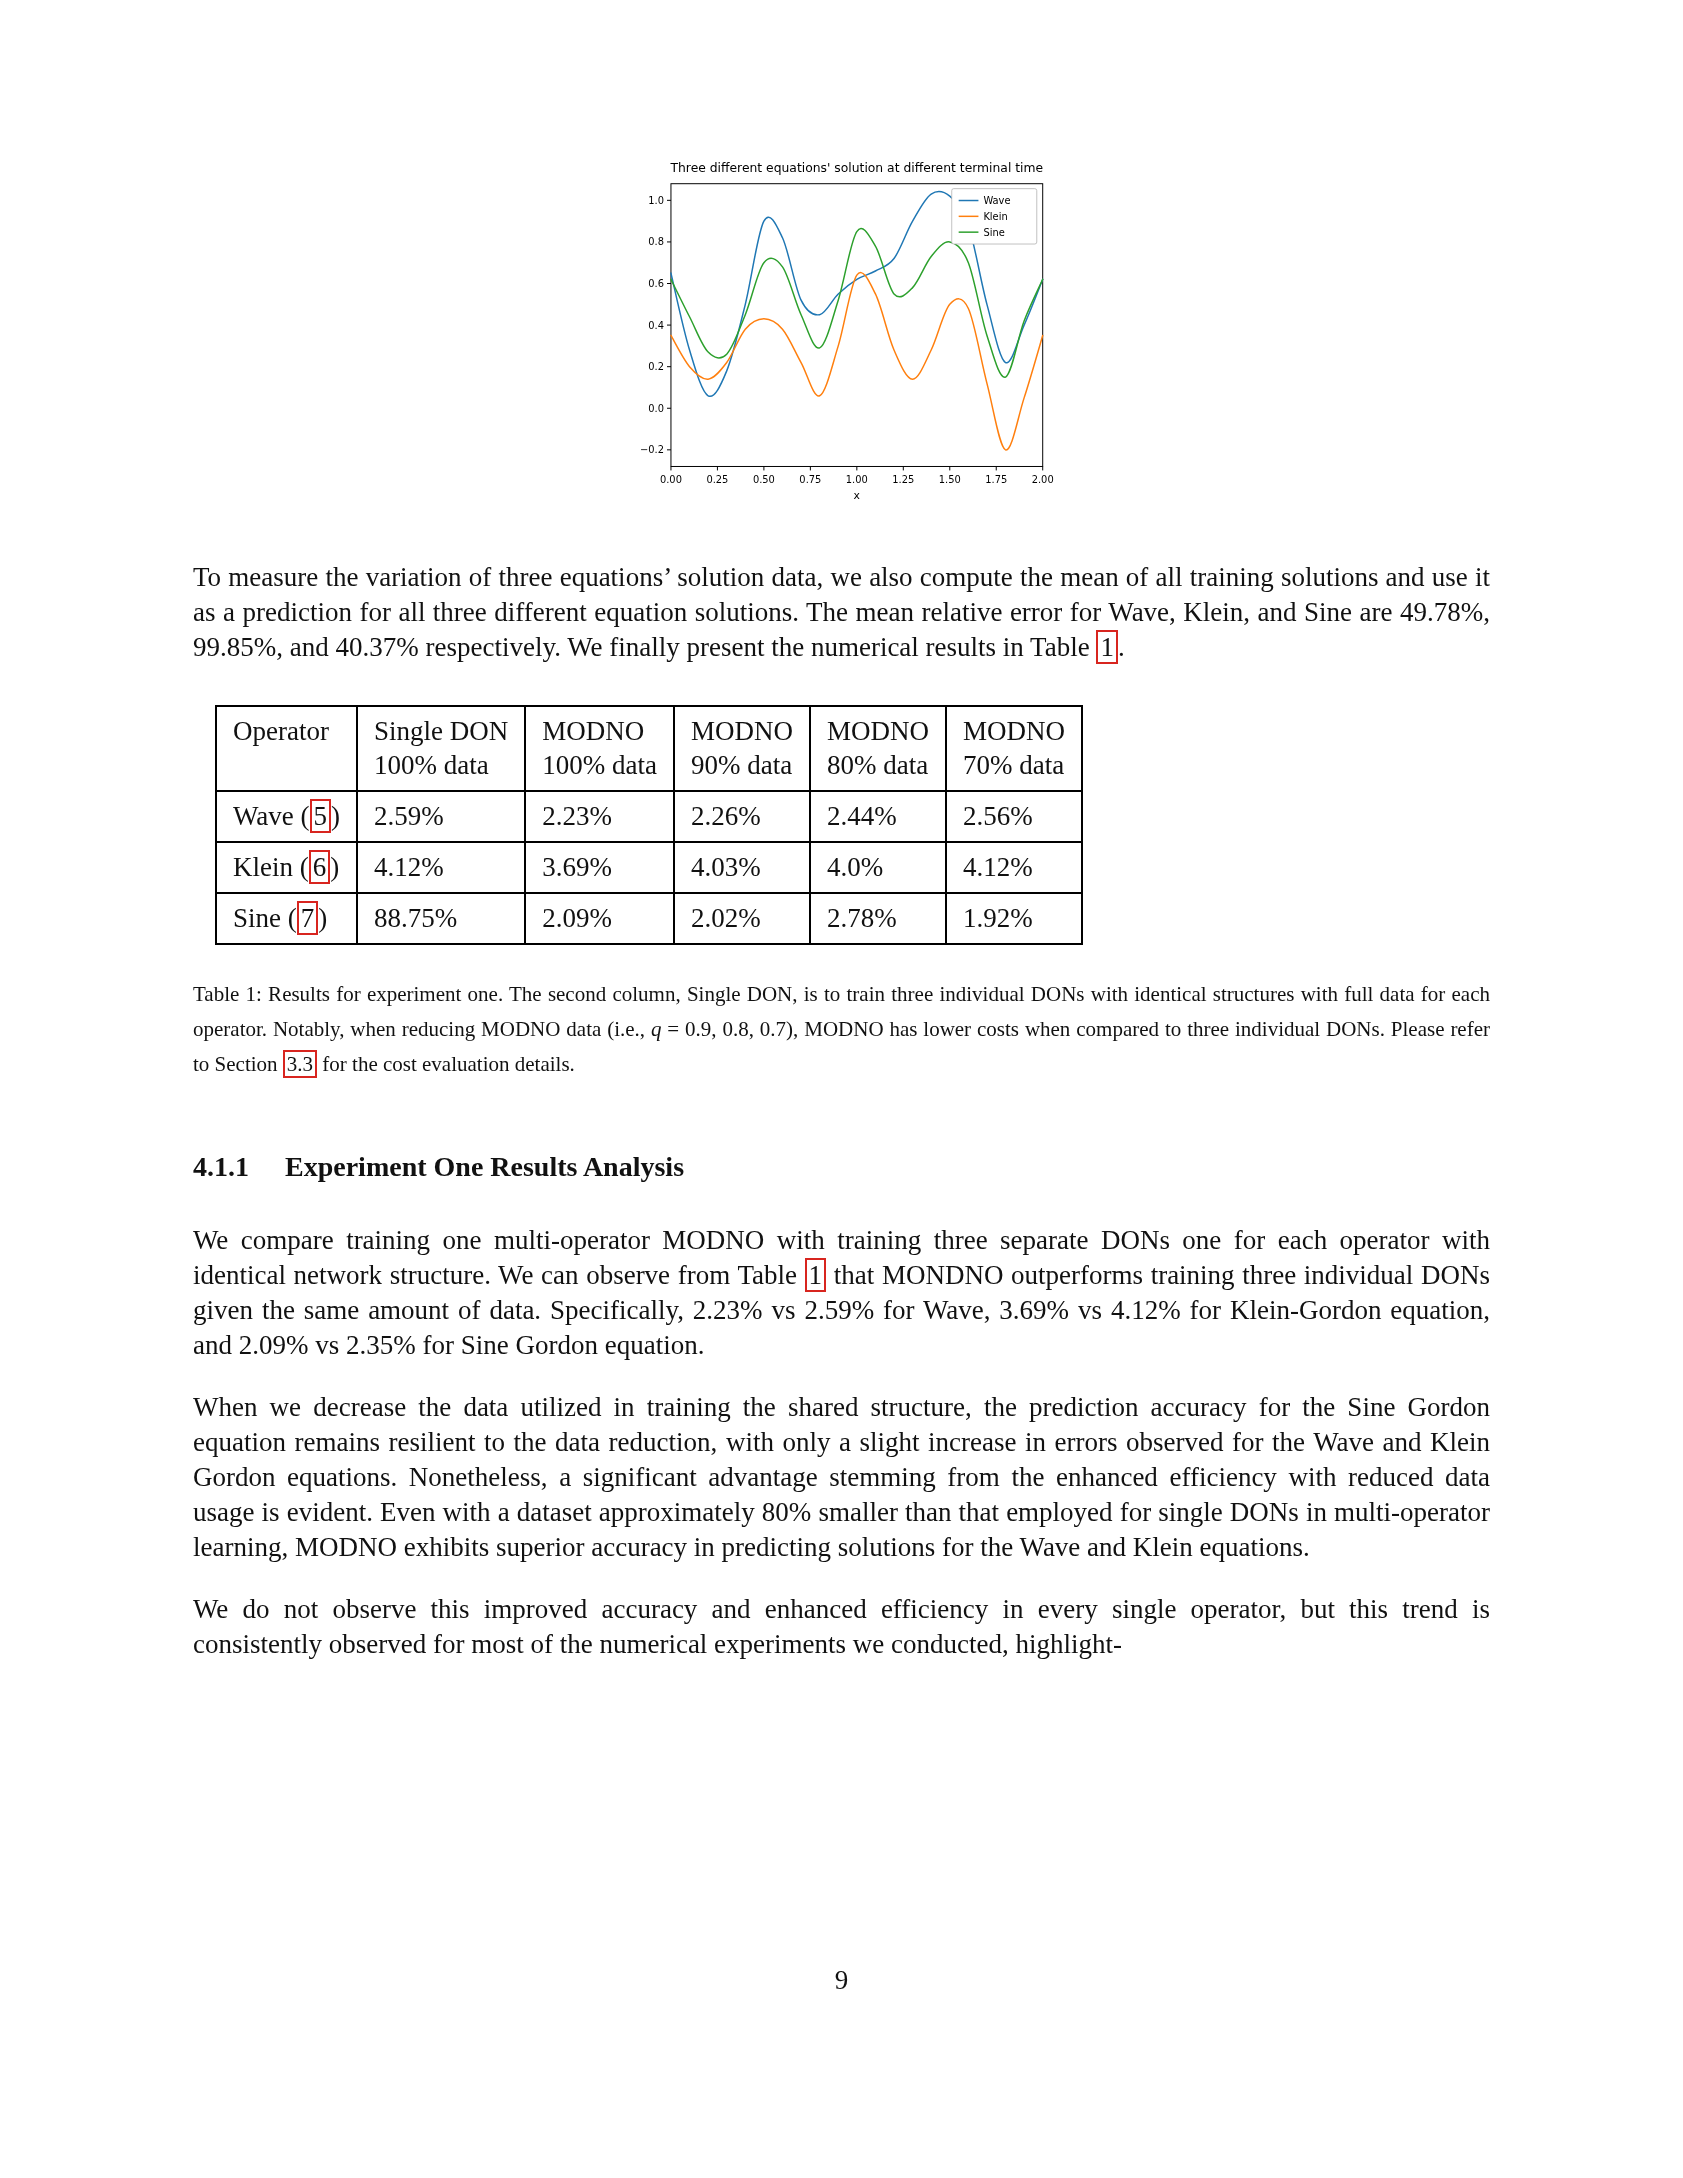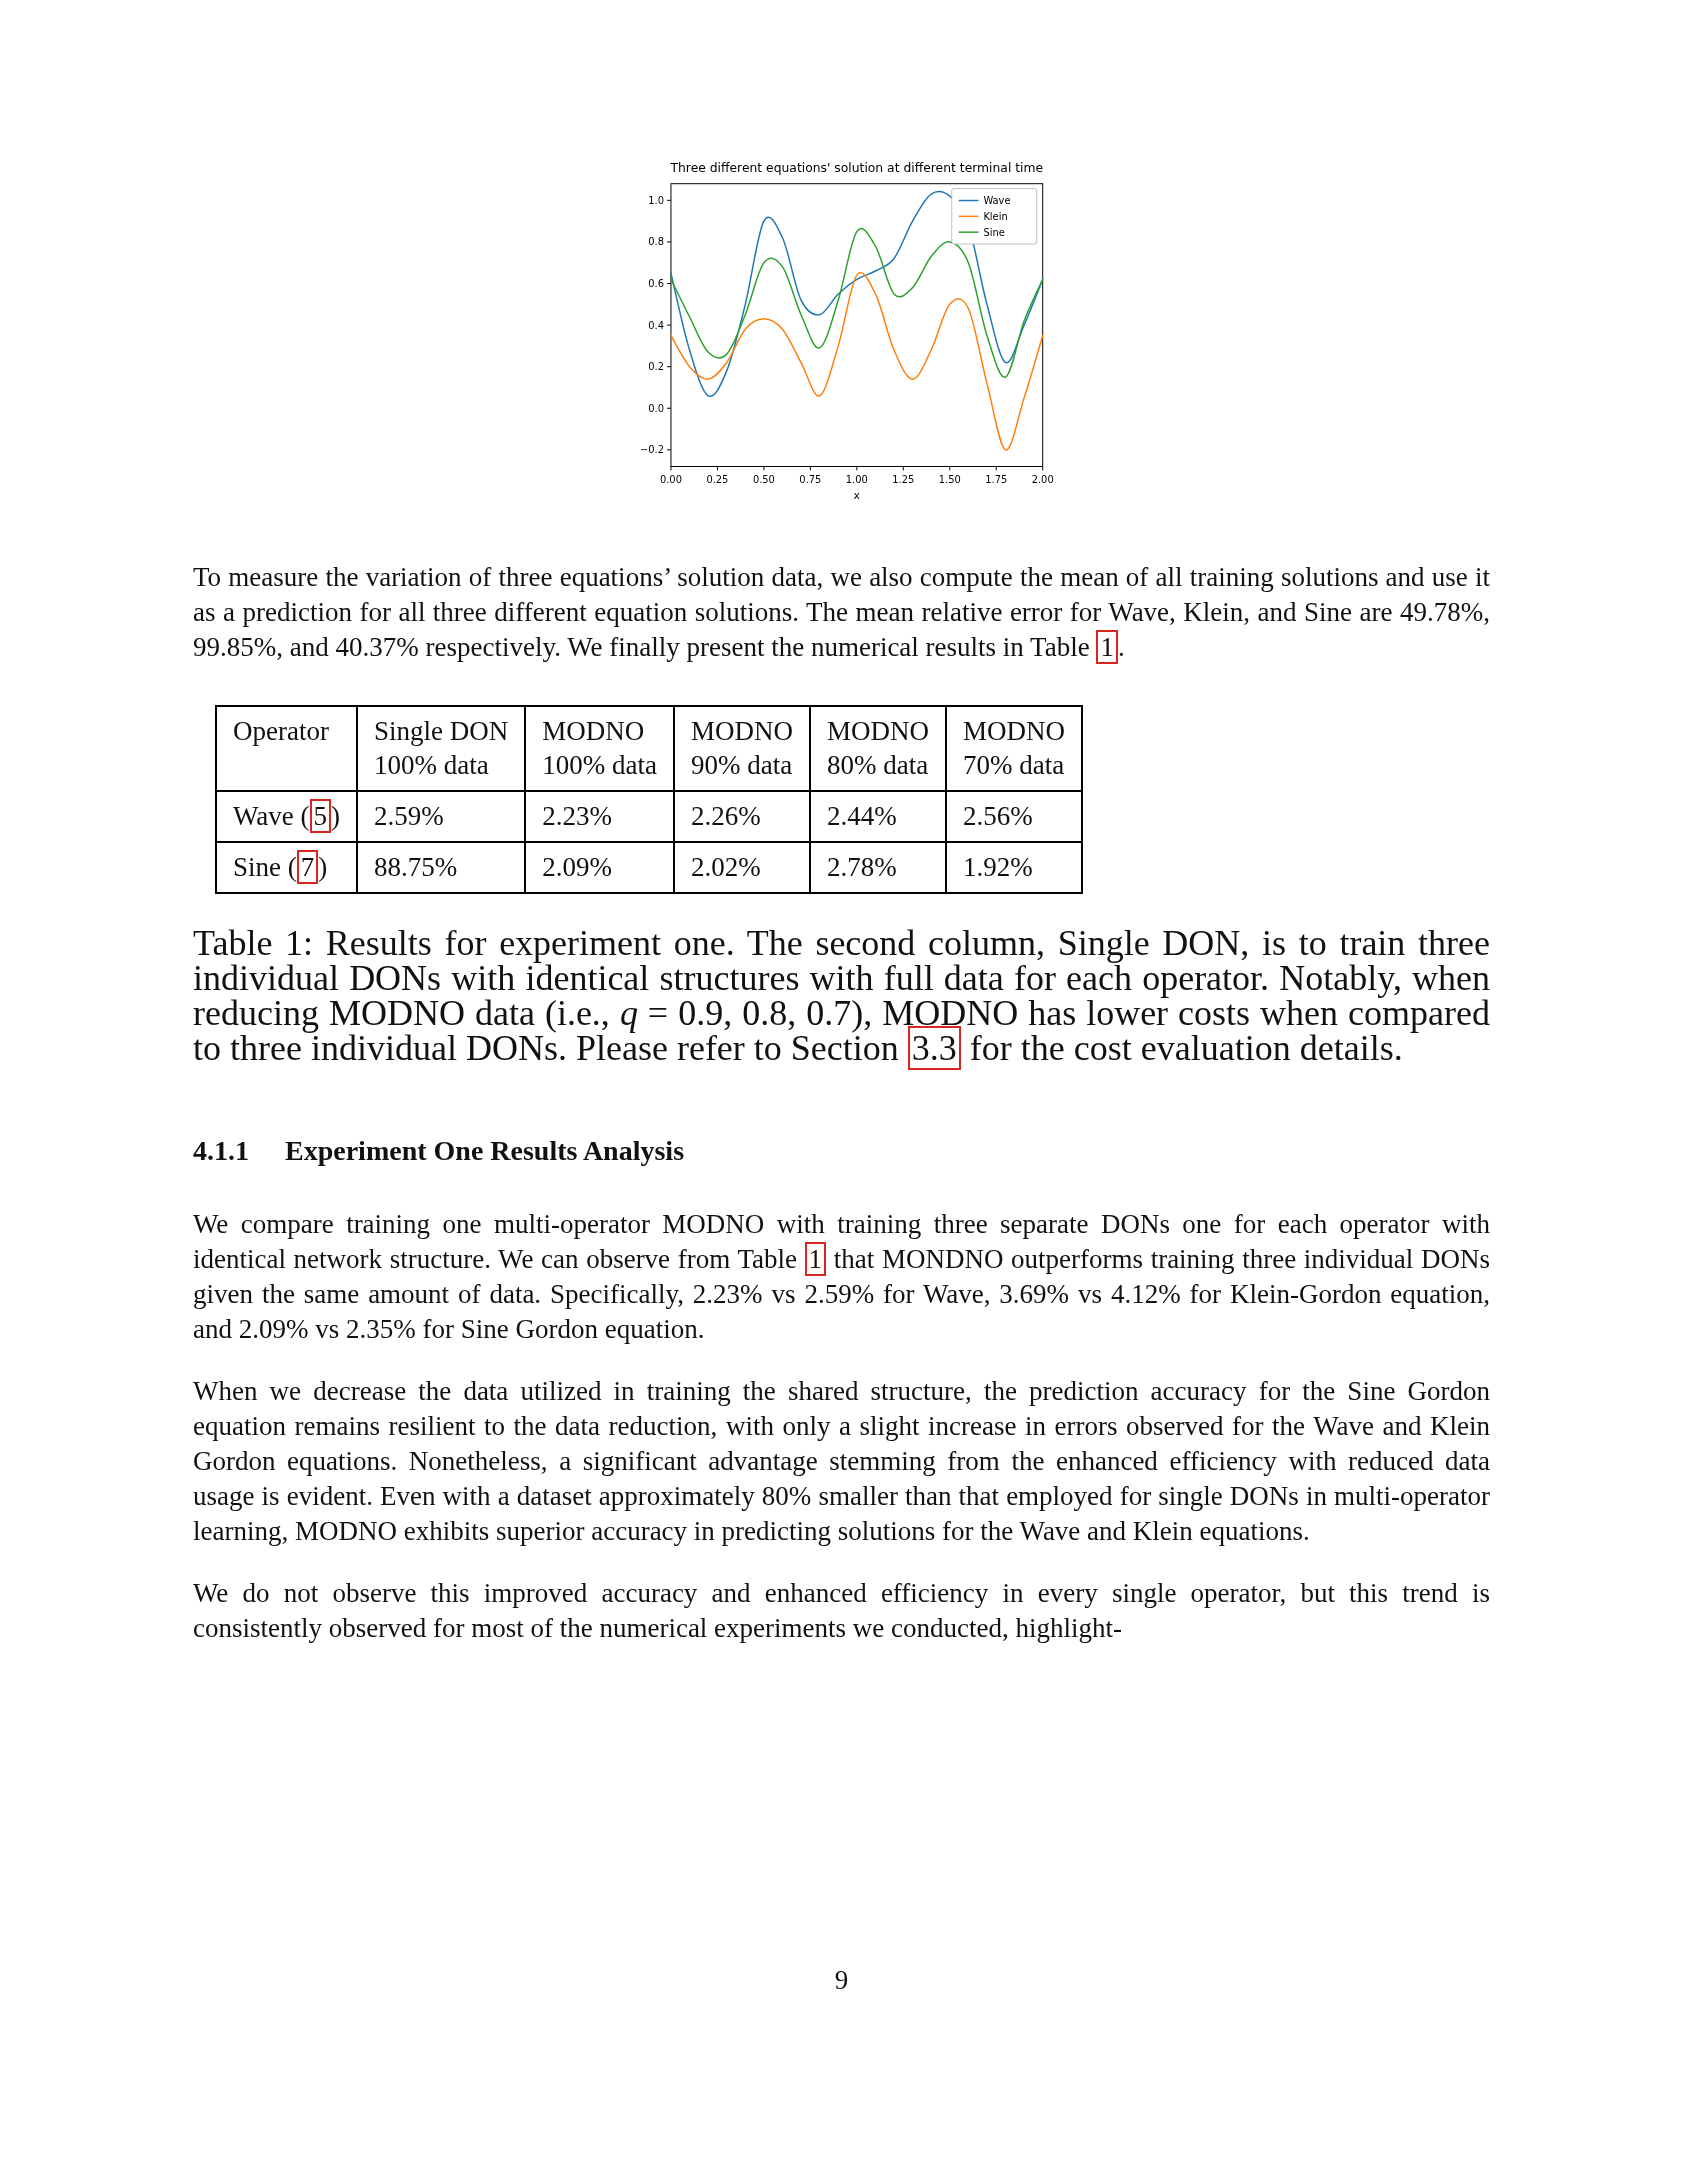--- a/index.html
+++ b/index.html
@@ -9,21 +9,21 @@
   }
   .content{padding:158px 193px 0 193px;}
   .fig-wrap{text-align:center;margin:0 0 48px 0;}
   .caption{font-size:27px;line-height:35px;text-align:justify;margin:0 0 61px 0;}
   .body-text{font-size:27px;line-height:35px;text-align:justify;margin:16px 0 27px 0;}
   .results-table{border-collapse:collapse;margin:40px 0 32px 22px;font-size:27px;line-height:34px;border-radius:11px;}
   .results-table th,.results-table td{
     border:2px solid #000;padding:7px 16px 8px 16px;text-align:left;
     font-weight:normal;vertical-align:top;white-space:nowrap;
   }
-  .table-caption{font-size:36px;line-height:35px;text-align:justify;margin:0 0 69px 0;}
+  .table-caption{font-size:21px;line-height:35px;text-align:justify;margin:0 0 69px 0;}
   .refbox{border:2px solid #d8251f;padding:0 2px;}
   h3.section{font-size:28px;font-weight:bold;margin:69px 0 40px 0;}
   h3.section .sec-num{margin-right:36px;}
   .pagenum{position:absolute;top:1965px;left:0;width:100%;text-align:center;font-size:27px;}
 </style>
 </head>
 <body>
 
 <div class="content">
 
@@ -112,20 +112,28 @@
     <tbody>
       <tr>
         <td><span>Wave (</span><span class="refbox">5</span><span>)</span></td>
         <td>2.59%</td>
         <td>2.23%</td>
         <td>2.26%</td>
         <td>2.44%</td>
         <td>2.56%</td>
       </tr>
       <tr>
+        <td><span>Klein (</span><span class="refbox">6</span><span>)</span></td>
+        <td>4.12%</td>
+        <td>3.69%</td>
+        <td>4.03%</td>
+        <td>4.0%</td>
+        <td>4.12%</td>
+      </tr>
+      <tr>
         <td><span>Sine (</span><span class="refbox">7</span><span>)</span></td>
         <td>88.75%</td>
         <td>2.09%</td>
         <td>2.02%</td>
         <td>2.78%</td>
         <td>1.92%</td>
       </tr>
     </tbody>
   </table>
 

